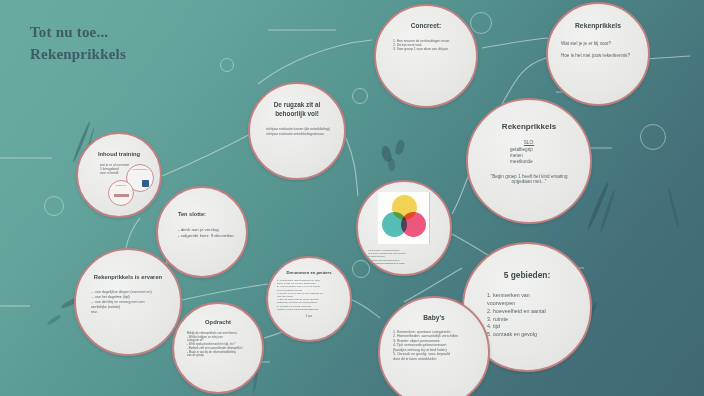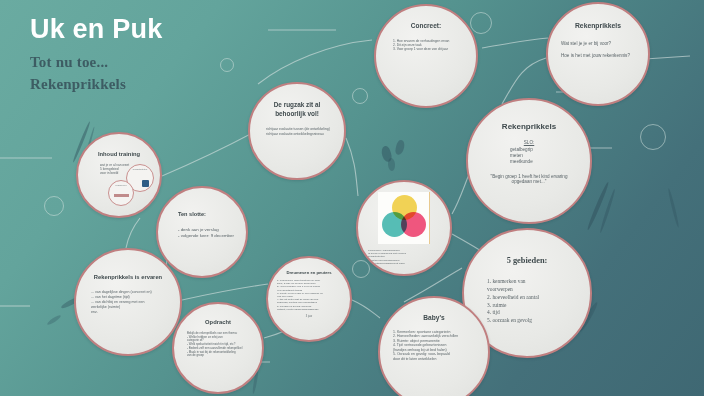--- a/index.html
+++ b/index.html
@@ -78,21 +78,21 @@
   .n-rugzak .ttl  { font-size: 6.4px; line-height: 1.35; }
   .n-rugzak .body { font-size: 3.4px; margin-top: 9px; padding-left: 5px; }
 
   .n-rp-mid { left: 466px; top: 98px; width: 126px; height: 126px; padding: 22px 16px 0; }
   .n-rp-mid .ttl  { font-size: 8px; }
   .n-rp-mid .body { font-size: 4.6px; margin-top: 8px; }
   .n-rp-mid .slo  { text-decoration: underline; display: block; text-align: center; margin-bottom: 2px; }
   .n-rp-mid .ind  { display: block; padding-left: 26px; line-height: 1.3; }
   .n-rp-mid .quote{ display: block; margin-top: 9px; text-align: center; line-height: 1.3; }
 
-  .n-5geb { left: 462px; top: 228px; width: 130px; height: 130px; padding: 26px 16px 0; font-family: Liberation Serif, serif; }
+  .n-5geb { left: 462px; top: 242px; width: 130px; height: 130px; padding: 26px 16px 0; }
   .n-5geb .ttl  { font-size: 8.4px; }
   .n-5geb .body { font-size: 5.4px; margin-top: 12px; padding-left: 7px; }
   .n-5geb .body .li { line-height: 1.45; }
 
   .n-babys { left: 378px; top: 296px; width: 112px; height: 112px; padding: 16px 13px 0; }
   .n-babys .ttl  { font-size: 6.6px; }
   .n-babys .body { font-size: 3.5px; margin-top: 8px; }
 
   .n-inhoud { left: 76px; top: 132px; width: 86px; height: 86px; padding: 17px 10px 0; }
   .n-inhoud .ttl  { font-size: 5.8px; }
@@ -195,21 +195,20 @@
     <line x1="484" y1="148" x2="612" y2="148"></line>
     <line x1="490" y1="268" x2="584" y2="268"></line>
     <line x1="396" y1="330" x2="490" y2="330"></line>
     <line x1="0" y1="158" x2="52" y2="158"></line>
     <line x1="0" y1="306" x2="30" y2="306"></line>
     <line x1="176" y1="362" x2="270" y2="362"></line>
     <line x1="600" y1="62" x2="690" y2="56"></line>
   </svg>
 
   <div class="title-block">
-    <div class="title-main">Uk en Puk</div>
     <div class="title-sub">
       <span class="ln">Tot nu toe...</span>
       <span class="ln">Rekenprikkels</span>
     </div>
   </div>
 
   <div class="node n-concreet">
     <span class="ttl">Concreet:</span>
     <div class="body">
       <span class="li">1. Hoe ervaren de verhoudingen ervan</span>

